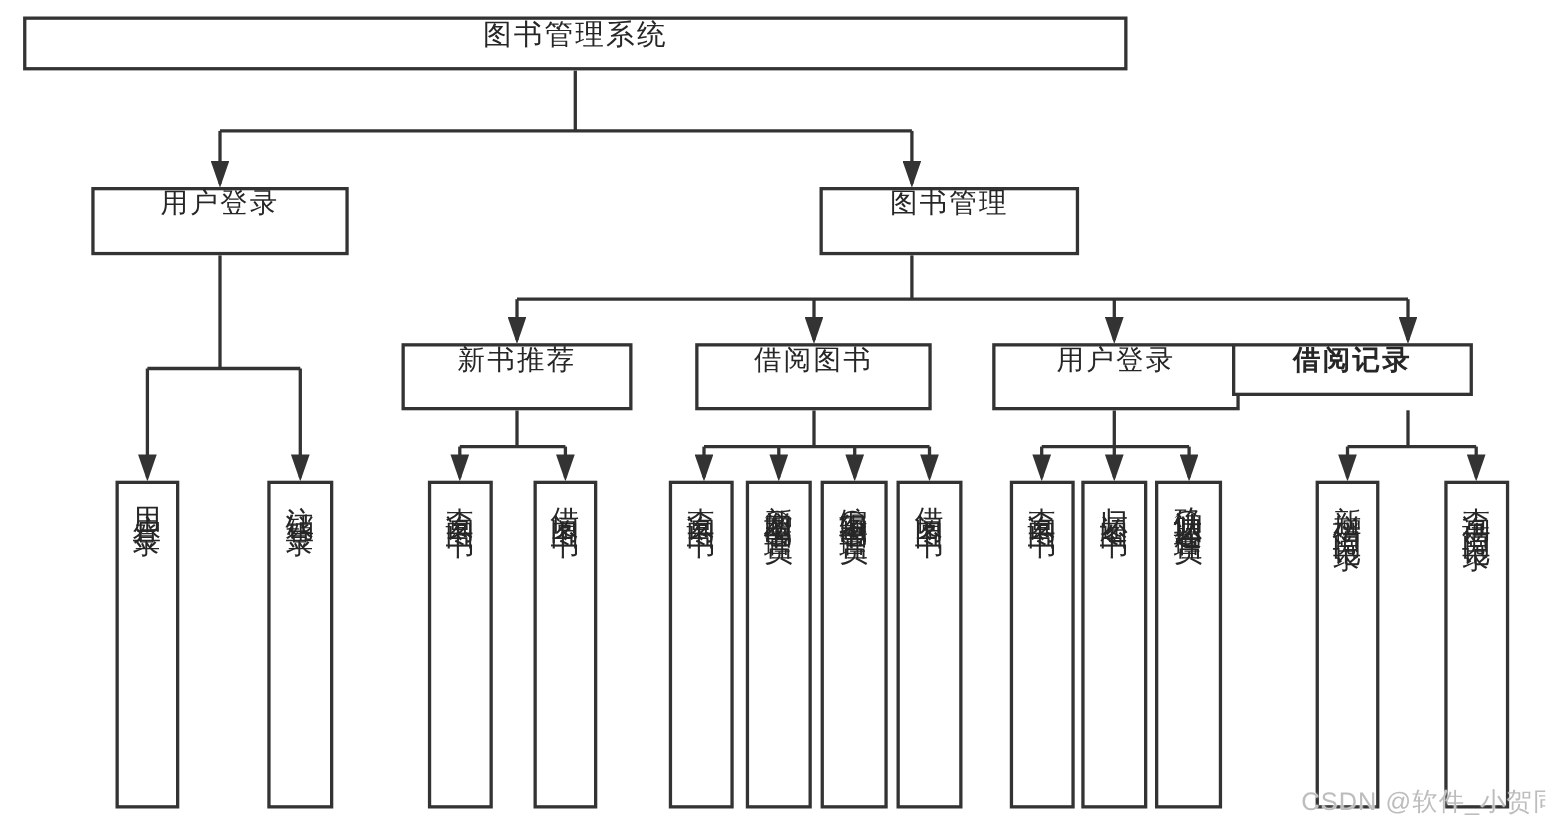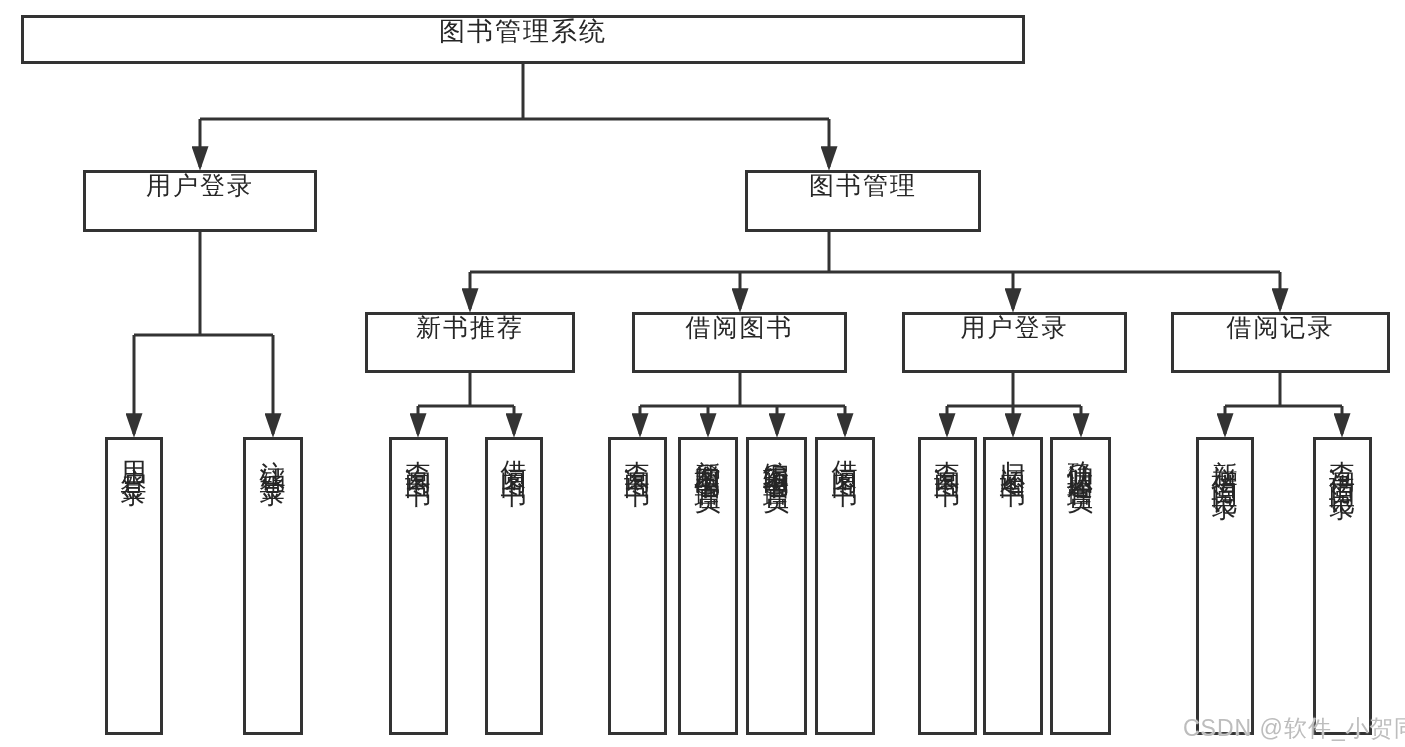--- a/index.html
+++ b/index.html
@@ -36,21 +36,21 @@
   }
   .node.v.tight .label { letter-spacing:4px; }
 
   
   .n-root   { left:21px;   top:15px;  width:1004px; height:49px; }
   .n-l2a    { left:83px;   top:170px; width:234px;  height:62px; }
   .n-l2b    { left:745px;  top:170px; width:236px;  height:62px; }
   .n-l3a    { left:365px;  top:312px; width:210px;  height:61px; }
   .n-l3b    { left:632px;  top:312px; width:215px;  height:61px; }
   .n-l3c    { left:902px;  top:312px; width:225px;  height:61px; }
-  .n-l3d    { left:1171px; top:312px; width:219px;  height:61px; }
+  .n-l3d    { left:1120px; top:312px; width:219px;  height:48px;font-weight:bold; }
   .leaf     { top:437px; height:298px; }
   .n-ul1 { left:105px;  width:58px; }
   .n-ul2 { left:243px;  width:60px; }
   .n-nb1 { left:389px;  width:59px; }
   .n-nb2 { left:485px;  width:58px; }
   .n-bb1 { left:608px;  width:59px; }
   .n-bb2 { left:678px;  width:60px; }
   .n-bb3 { left:746px;  width:61px; }
   .n-bb4 { left:815px;  width:60px; }
   .n-cb1 { left:918px;  width:59px; }

